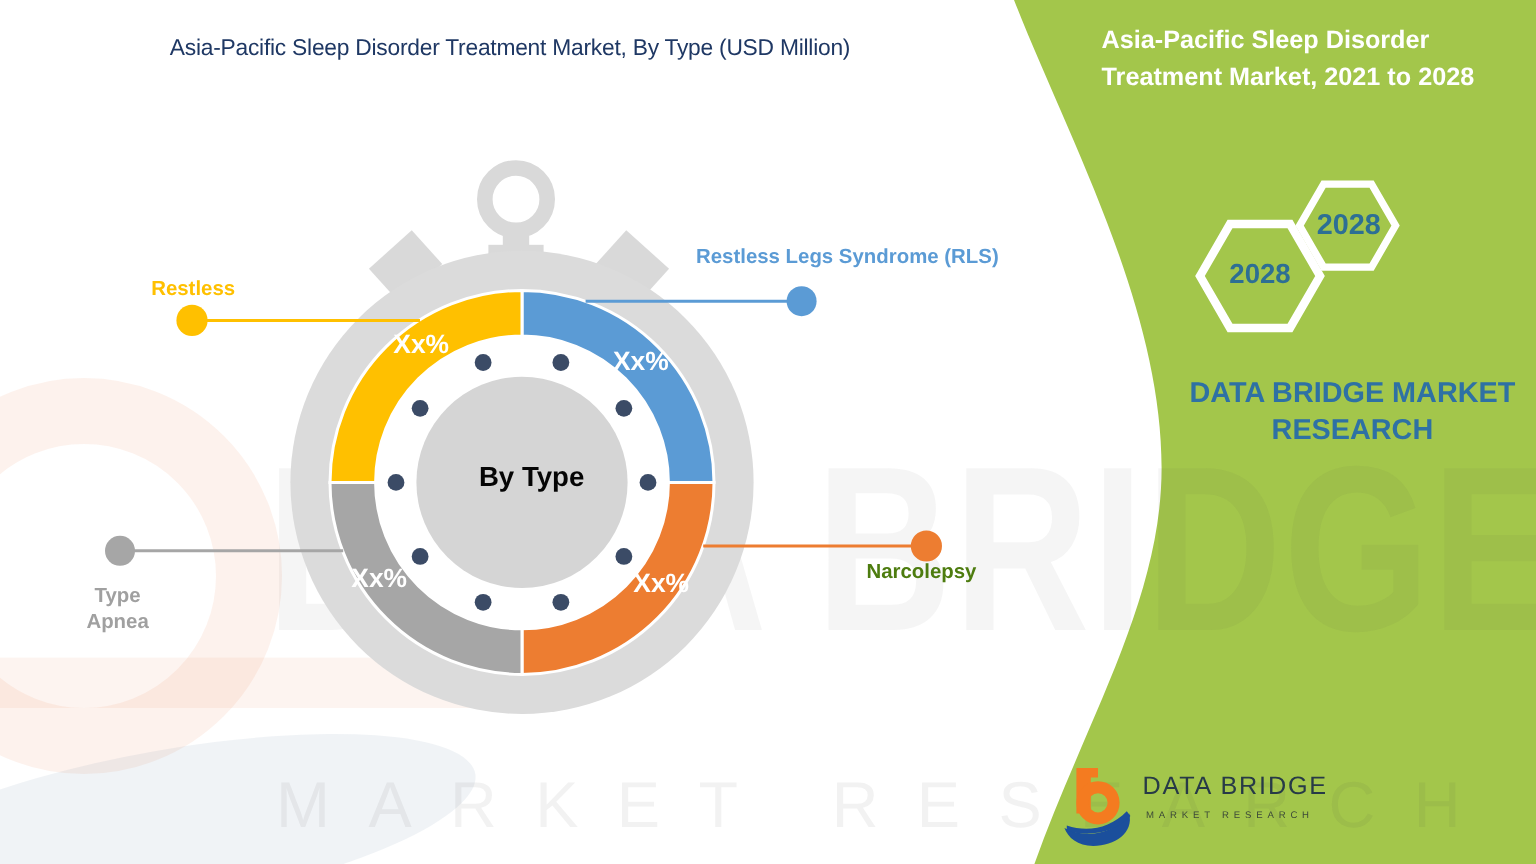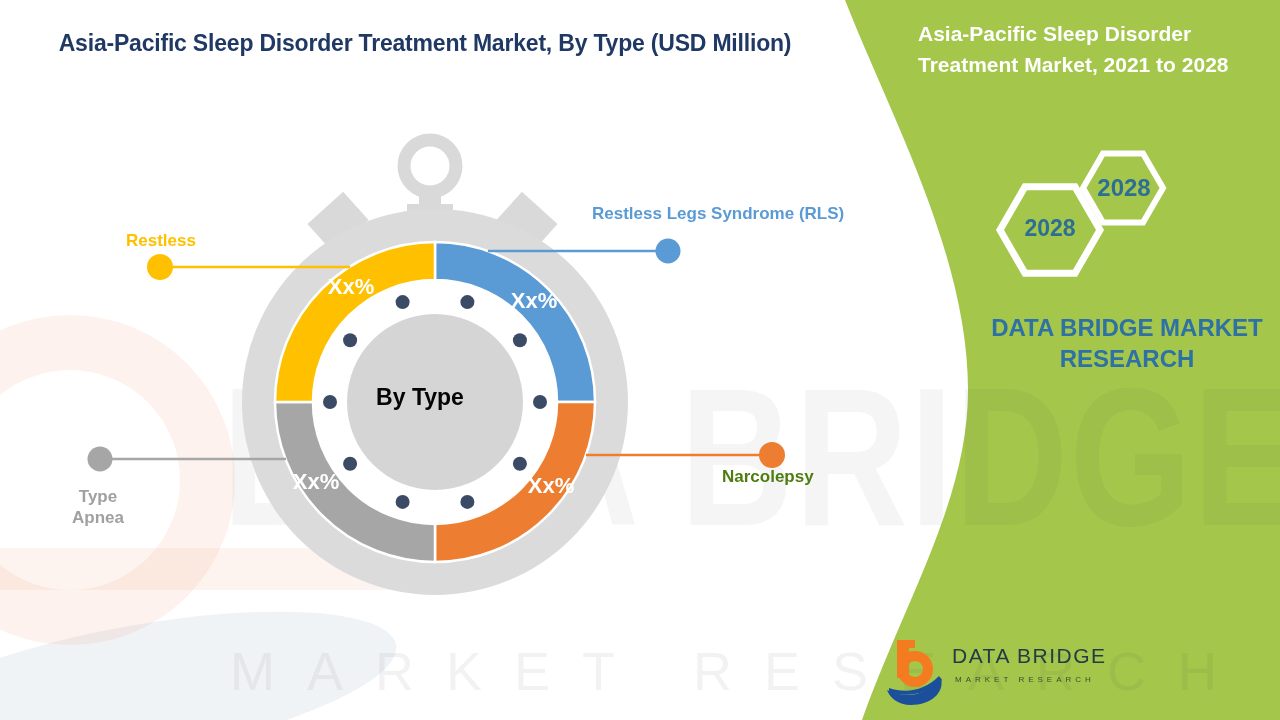--- a/index.html
+++ b/index.html
@@ -31,43 +31,43 @@
     transform:scaleX(0.80); transform-origin:left top; z-index:2;
   }
   #watermark-sub {
     left:230px; top:640px; font-size:54px; font-weight:400;
     letter-spacing:32px; color:rgba(70,70,70,0.07); white-space:nowrap; z-index:2;
   }
 
   
   #main-title {
     left:0; top:30px; width:850px; text-align:center;
-    font-size:23px; font-weight:700; letter-spacing:-0.2px;
+    font-size:19px; font-weight:400; letter-spacing:-0.2px;
     color:#1F3864; z-index:5;
   }
   #panel-heading {
     left:918px; top:18px; width:335px; 
     font-size:21px; font-weight:600; color:#ffffff; line-height:31px; z-index:5;
   }
 
   
   #chart-svg { left:0; top:0; z-index:3; }
 
   
   .pct {
     z-index:4; color:#ffffff; font-size:22px; font-weight:700; width:70px;
     text-align:center;
   }
   #center-label {
-    left:345px; top:384px; width:150px; text-align:center;
+    left:368px; top:384px; width:150px; text-align:center;
     font-size:23px; font-weight:700; color:#050505; z-index:4;
   }
   .callout-label { z-index:5; font-size:17px; font-weight:700; }
   #label-insomnia   { left:126px; top:231px; color:#FFC000; }
-  #label-rls        { left:592px; top:204px; color:#5B9BD5; }
+  #label-rls        { left:580px; top:204px; color:#5B9BD5; }
   #label-narcolepsy { left:722px; top:467px; color:#4d7c0f; }
   #label-apnea      { left:58px;  top:486px; color:#A0A0A0; width:80px;
                       text-align:center; line-height:21px; }
 
   
   #hex-svg { left:980px; top:138px; z-index:5; }
   .year-label { z-index:6; font-weight:600; color:#2D6F94; text-align:center; }
   #year-2028 { left:1010px; top:215px; width:80px; font-size:23px; }
   #year-2021 { left:1091px; top:174px; width:66px; font-size:24px; }
 

